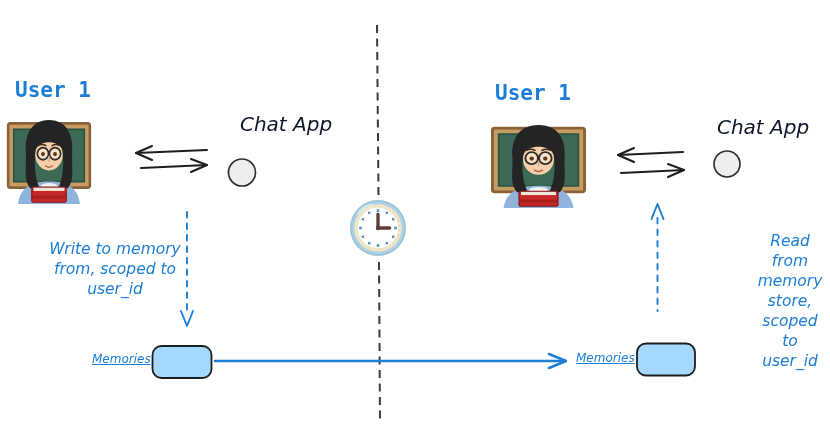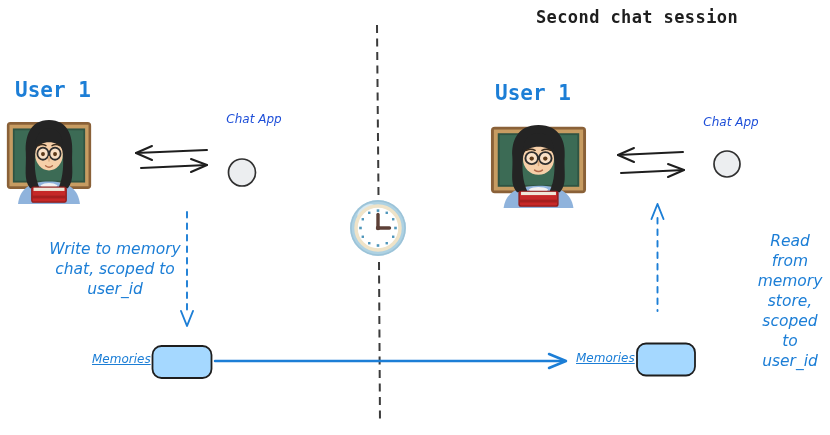--- a/index.html
+++ b/index.html
@@ -13,21 +13,21 @@
     font-family:"DejaVu Sans Mono", monospace; font-weight:bold;
     font-size:17px; color:#1e1e1e; letter-spacing:.4px;
     transform:translateX(-50%); white-space:nowrap;
   }
   .user-label {
     font-family:"DejaVu Sans Mono", monospace; font-weight:bold;
     font-size:21px; color:var(--accent-blue,#1c7ed6); white-space:nowrap;text-align:center;
   }
   .hand { font-style:italic; }
   .chat-app-label {
-    font-size:12px; color:#1d4ed8; transform:translateX(-50%); white-space:nowrap;
+    font-size:20px; color:#0f172a; transform:translateX(-50%); white-space:nowrap;margin-left:32px;
   }
   .note {
     color:var(--accent-blue,#1c7ed6); font-size:15.5px; line-height:20px;
     text-align:center; white-space:pre-line; transform:translateX(-50%);
   }
   .memories-label {
     color:var(--accent-blue,#1c7ed6); font-size:12px; white-space:nowrap;text-decoration:underline;
   }
 </style>
 </head>
@@ -132,26 +132,25 @@
 
   <div class="abs user-label" style="left:15px; top:78px;">User 1</div>
 
   <svg class="abs" style="left:6px; top:107px;" width="86" height="97" viewBox="0 0 100 104" preserveAspectRatio="none">
     <use href="#teacher"></use>
   </svg>
 
   <div class="abs hand chat-app-label" style="left:254px; top:112px;">Chat App</div>
 
   <div class="abs hand note" style="left:115px; top:239px;">Write to memory
-chat, scoped to
+from, scoped to
 user_id</div>
 
   <div class="abs hand memories-label" style="left:92px; top:352px;">Memories</div>
 
-  <div class="abs session-title" style="left:637px; top:7px;">Second chat session</div>
 
   <div class="abs user-label" style="left:495px; top:81px;">User 1</div>
 
   <svg class="abs" style="left:490px; top:112px;" width="97" height="96" viewBox="0 0 100 104" preserveAspectRatio="none">
     <use href="#teacher"></use>
   </svg>
 
   <div class="abs hand chat-app-label" style="left:731px; top:115px;">Chat App</div>
 
   <div class="abs hand note" style="left:790px; top:231px;">Read from memory

